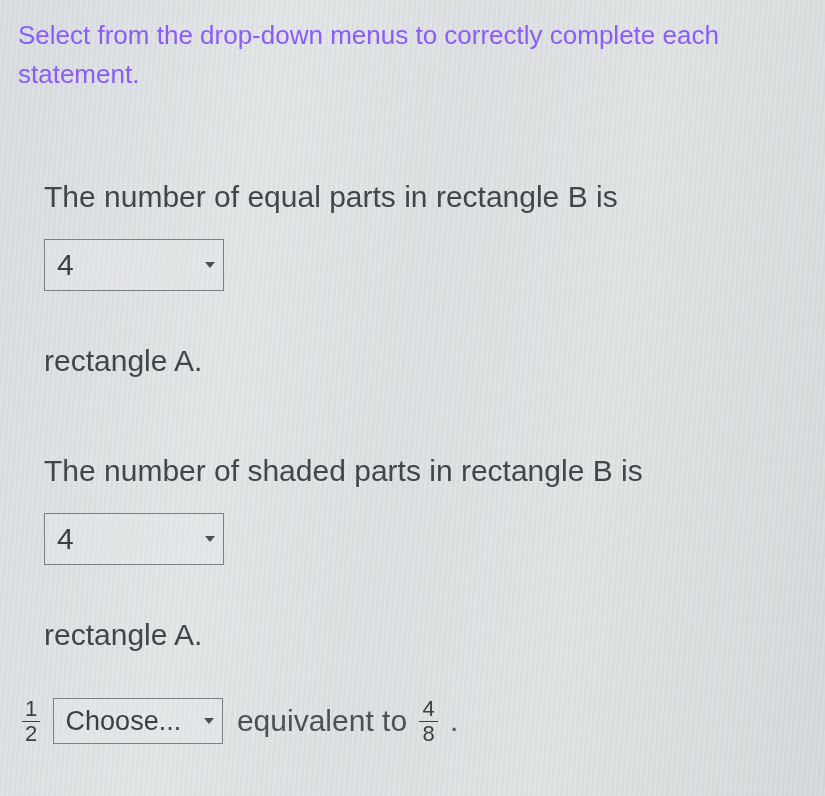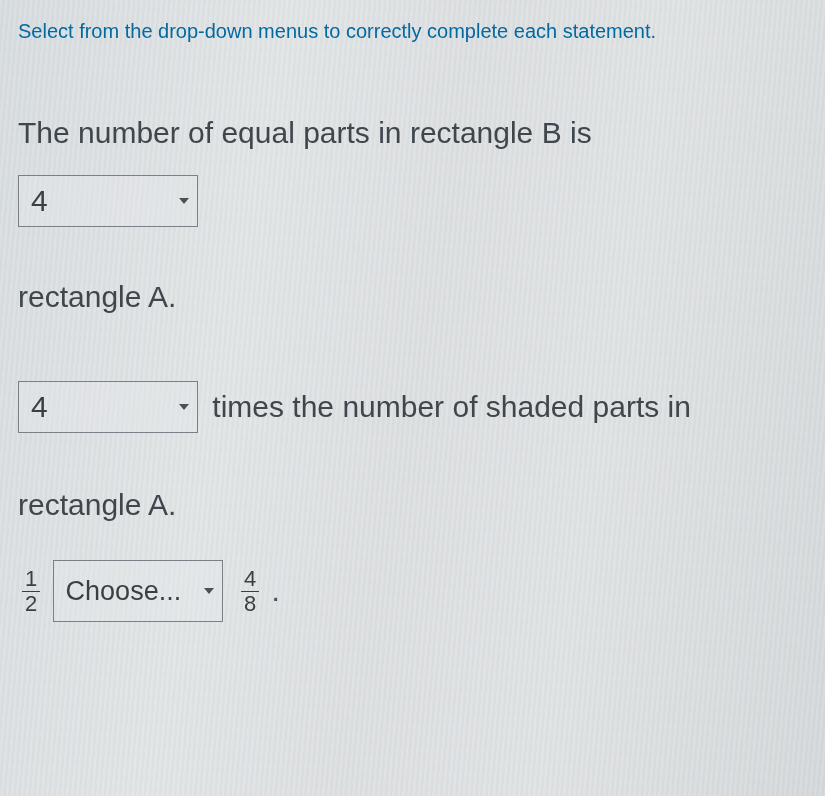--- a/index.html
+++ b/index.html
@@ -24,27 +24,28 @@
       position: absolute;
       inset: 0;
       background: repeating-linear-gradient(95deg, rgba(255,255,255,0.06) 0px, rgba(255,255,255,0.06) 2px, rgba(0,0,0,0.02) 3px, rgba(0,0,0,0.02) 5px);
       pointer-events: none;
     }
     .content {
       position: relative;
       z-index: 1;
     }
     .instruction {
-      margin-bottom: 52px;
-      color: #0369a1;
-      font-size: 20px;
+      margin-bottom: 68px;
+      color: #8b5cf6;
+      font-size: 26px;
     }
     .statement {
       margin-bottom: 12px;
       color: #3f464c;
+      margin-left: 26px;
     }
     .flow {
       display: block;
       line-height: 2.2;
     }
     .flow > * {
       vertical-align: middle;
     }
     .dropdown {
       display: inline-flex;
@@ -55,21 +56,21 @@
       height: 52px;
       padding: 0 8px 0 12px;
       font-size: 30px;
       color: #3a3f44;
       cursor: pointer;
       min-width: 180px;
       margin-right: 6px;
     }
     .dropdown.small {
       min-width: 170px;
-      height: 62px;
+      height: 46px;
       font-size: 27px;
       justify-content: space-between;
     }
     .chev {
       width: 0;
       height: 0;
       border-left: 5px solid transparent;
       border-right: 5px solid transparent;
       border-top: 6px solid #4a5056;
       margin-left: 10px;
@@ -120,41 +121,44 @@
     <div class="gap"></div>
     <div class="flow">
       <span>rectangle A.</span>
     </div>
   </div>
 
   <div class="gap"></div>
 
   <div class="statement">
     <div class="flow">
+      <span>The number of shaded parts in rectangle B is</span>
+    </div>
+    <div class="flow">
       <span class="dropdown">
         <span>4</span>
         <span class="chev"></span>
       </span>
-      <span> times the number of shaded parts in</span>
     </div>
     <div class="gap"></div>
     <div class="flow">
       <span>rectangle A.</span>
     </div>
   </div>
 
   <div class="therefore-row flow">
     <span class="fraction">
       <span class="num">1</span>
       <span class="den">2</span>
     </span>
     <span class="dropdown small">
       <span>Choose...</span>
       <span class="chev"></span>
     </span>
+    <span> equivalent to </span>
     <span class="fraction">
       <span class="num">4</span>
       <span class="den">8</span>
     </span>
     <span>.</span>
   </div>
 
 </div>
 
 </body></html>

